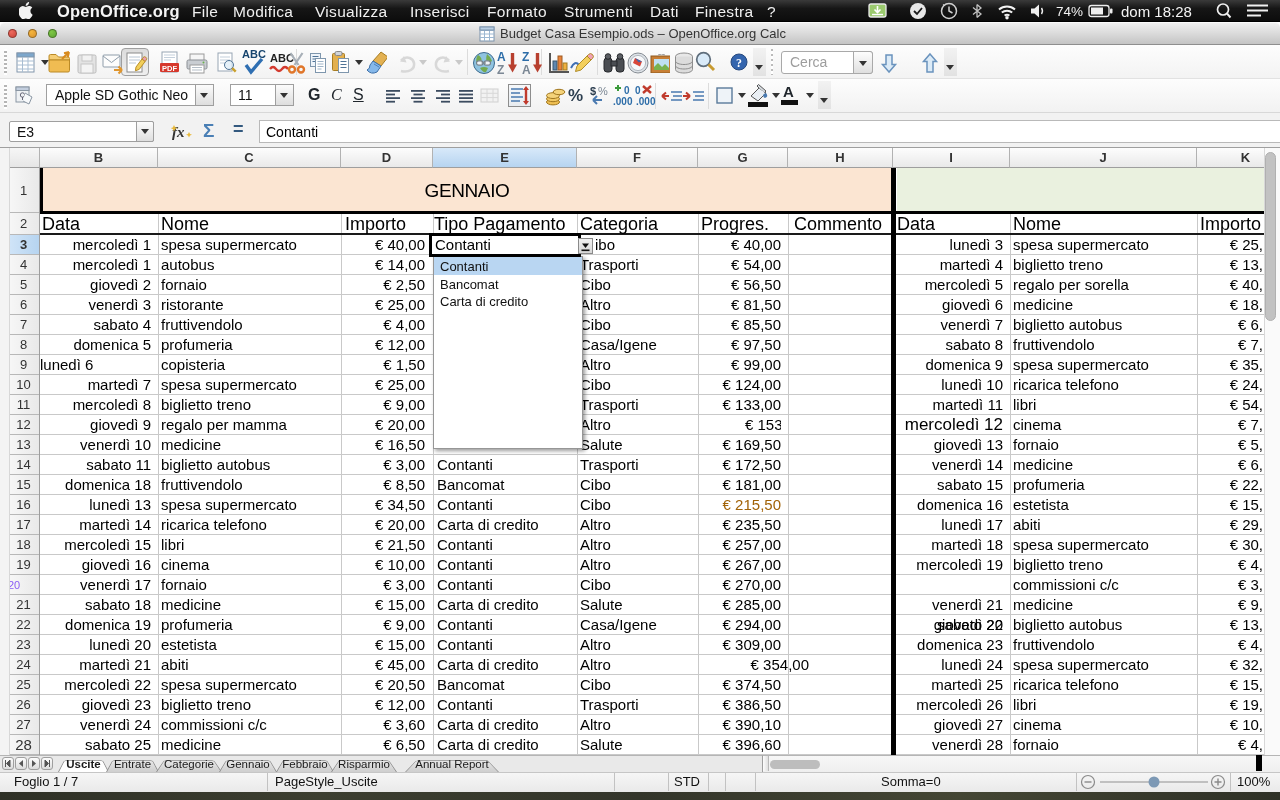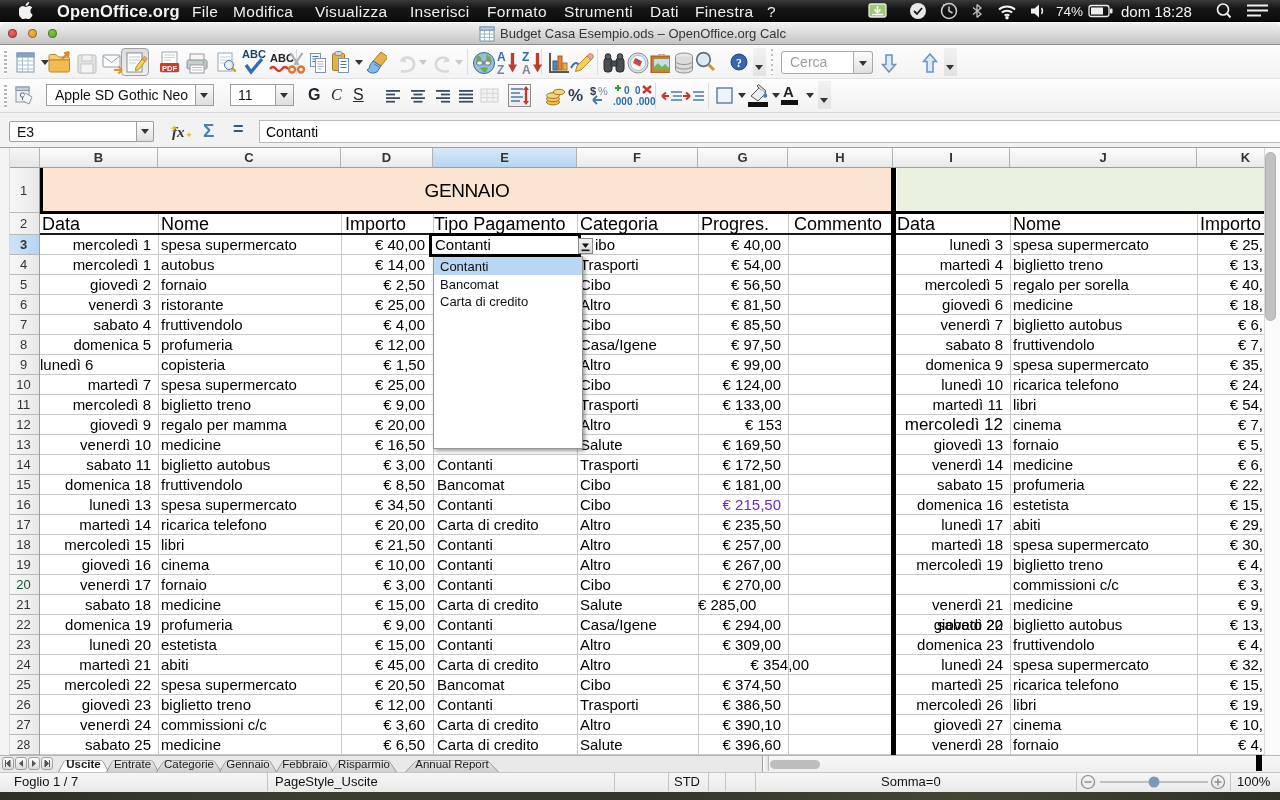--- a/index.html
+++ b/index.html
@@ -370,29 +370,29 @@
 <div style="position:absolute;left:8px;top:375px;width:31px;height:20px;border-bottom:1px solid #b8b8b8;font-size:13px;color:#333;text-align:center;line-height:20px;">10</div>
 <div style="position:absolute;left:8px;top:395px;width:31px;height:20px;border-bottom:1px solid #b8b8b8;font-size:13px;color:#333;text-align:center;line-height:20px;">11</div>
 <div style="position:absolute;left:8px;top:415px;width:31px;height:20px;border-bottom:1px solid #b8b8b8;font-size:13px;color:#333;text-align:center;line-height:20px;">12</div>
 <div style="position:absolute;left:8px;top:435px;width:31px;height:20px;border-bottom:1px solid #b8b8b8;font-size:13px;color:#333;text-align:center;line-height:20px;">13</div>
 <div style="position:absolute;left:8px;top:455px;width:31px;height:20px;border-bottom:1px solid #b8b8b8;font-size:13px;color:#333;text-align:center;line-height:20px;">14</div>
 <div style="position:absolute;left:8px;top:475px;width:31px;height:20px;border-bottom:1px solid #b8b8b8;font-size:13px;color:#333;text-align:center;line-height:20px;">15</div>
 <div style="position:absolute;left:8px;top:495px;width:31px;height:20px;border-bottom:1px solid #b8b8b8;font-size:13px;color:#333;text-align:center;line-height:20px;">16</div>
 <div style="position:absolute;left:8px;top:515px;width:31px;height:20px;border-bottom:1px solid #b8b8b8;font-size:13px;color:#333;text-align:center;line-height:20px;">17</div>
 <div style="position:absolute;left:8px;top:535px;width:31px;height:20px;border-bottom:1px solid #b8b8b8;font-size:13px;color:#333;text-align:center;line-height:20px;">18</div>
 <div style="position:absolute;left:8px;top:555px;width:31px;height:20px;border-bottom:1px solid #b8b8b8;font-size:13px;color:#333;text-align:center;line-height:20px;">19</div>
-<div style="position:absolute;left:8px;top:575px;width:31px;height:20px;border-bottom:1px solid #b8b8b8;font-size:13px;color:#14532d;text-align:center;line-height:20px;">20</div>
+<div style="position:absolute;left:8px;top:575px;width:31px;height:20px;border-bottom:1px solid #b8b8b8;font-size:11px;color:#8b5cf6;line-height:20px;">20</div>
 <div style="position:absolute;left:8px;top:595px;width:31px;height:20px;border-bottom:1px solid #b8b8b8;font-size:13px;color:#333;text-align:center;line-height:20px;">21</div>
 <div style="position:absolute;left:8px;top:615px;width:31px;height:20px;border-bottom:1px solid #b8b8b8;font-size:13px;color:#333;text-align:center;line-height:20px;">22</div>
 <div style="position:absolute;left:8px;top:635px;width:31px;height:20px;border-bottom:1px solid #b8b8b8;font-size:13px;color:#333;text-align:center;line-height:20px;">23</div>
 <div style="position:absolute;left:8px;top:655px;width:31px;height:20px;border-bottom:1px solid #b8b8b8;font-size:13px;color:#333;text-align:center;line-height:20px;">24</div>
 <div style="position:absolute;left:8px;top:675px;width:31px;height:20px;border-bottom:1px solid #b8b8b8;font-size:13px;color:#333;text-align:center;line-height:20px;">25</div>
 <div style="position:absolute;left:8px;top:695px;width:31px;height:20px;border-bottom:1px solid #b8b8b8;font-size:13px;color:#333;text-align:center;line-height:20px;">26</div>
 <div style="position:absolute;left:8px;top:715px;width:31px;height:20px;border-bottom:1px solid #b8b8b8;font-size:13px;color:#333;text-align:center;line-height:20px;">27</div>
-<div style="position:absolute;left:8px;top:735px;width:31px;height:20px;border-bottom:1px solid #b8b8b8;font-size:12px;color:#333;text-align:center;line-height:20px;">28</div>
+<div style="position:absolute;left:8px;top:735px;width:31px;height:20px;border-bottom:1px solid #b8b8b8;font-size:15px;color:#333;text-align:center;line-height:20px;">28</div>
 <div style="position:absolute;left:0;top:148px;width:10px;height:607px;background:#f4f4f4;border-right:1px solid #d8d8d8;z-index:2;"></div>
 <div style="position:absolute;left:40px;top:168px;width:1224px;height:587px;background:#fff;overflow:hidden;"></div>
 <div style="position:absolute;left:43px;top:168px;width:848px;height:43px;background:#fbe5d2;"></div>
 <div style="position:absolute;left:897px;top:168px;width:367px;height:43px;background:#eaf1df;"></div>
 <div style="position:absolute;left:158px;top:213px;width:1px;height:542px;background:#c9c9c9;"></div>
 <div style="position:absolute;left:341px;top:213px;width:1px;height:542px;background:#c9c9c9;"></div>
 <div style="position:absolute;left:433px;top:213px;width:1px;height:542px;background:#c9c9c9;"></div>
 <div style="position:absolute;left:577px;top:213px;width:1px;height:542px;background:#c9c9c9;"></div>
 <div style="position:absolute;left:698px;top:213px;width:1px;height:542px;background:#c9c9c9;"></div>
 <div style="position:absolute;left:788px;top:213px;width:1px;height:542px;background:#c9c9c9;"></div>
@@ -505,21 +505,21 @@
 <div style="position:absolute;font-size:15px;color:#000;line-height:20px;white-space:nowrap;overflow:hidden;left:161px;top:475px;width:179px;">fruttivendolo</div>
 <div style="position:absolute;font-size:15px;color:#000;line-height:20px;white-space:nowrap;overflow:hidden;left:341px;top:475px;width:84px;text-align:right;">€ 8,50</div>
 <div style="position:absolute;font-size:15px;color:#000;line-height:20px;white-space:nowrap;overflow:hidden;left:437px;top:475px;width:139px;">Bancomat</div>
 <div style="position:absolute;font-size:15px;color:#000;line-height:20px;white-space:nowrap;overflow:hidden;left:580px;top:475px;width:117px;">Cibo</div>
 <div style="position:absolute;font-size:15px;color:#000;line-height:20px;white-space:nowrap;overflow:hidden;left:698px;top:475px;width:83px;text-align:right;">€ 181,00</div>
 <div style="position:absolute;font-size:15px;color:#000;line-height:20px;white-space:nowrap;overflow:hidden;left:40px;top:495px;width:111px;text-align:right;">lunedì 13</div>
 <div style="position:absolute;font-size:15px;color:#000;line-height:20px;white-space:nowrap;overflow:hidden;left:161px;top:495px;width:179px;">spesa supermercato</div>
 <div style="position:absolute;font-size:15px;color:#000;line-height:20px;white-space:nowrap;overflow:hidden;left:341px;top:495px;width:84px;text-align:right;">€ 34,50</div>
 <div style="position:absolute;font-size:15px;color:#000;line-height:20px;white-space:nowrap;overflow:hidden;left:437px;top:495px;width:139px;">Contanti</div>
 <div style="position:absolute;font-size:15px;color:#000;line-height:20px;white-space:nowrap;overflow:hidden;left:580px;top:495px;width:117px;">Cibo</div>
-<div style="position:absolute;font-size:15px;color:#6d28d9;line-height:20px;white-space:nowrap;overflow:hidden;left:698px;top:495px;width:83px;text-align:right;">€ 215,50</div>
+<div style="position:absolute;font-size:15px;color:#a16207;line-height:20px;white-space:nowrap;overflow:hidden;left:698px;top:495px;width:83px;text-align:right;">€ 215,50</div>
 <div style="position:absolute;font-size:15px;color:#000;line-height:20px;white-space:nowrap;overflow:hidden;left:40px;top:515px;width:111px;text-align:right;">martedì 14</div>
 <div style="position:absolute;font-size:15px;color:#000;line-height:20px;white-space:nowrap;overflow:hidden;left:161px;top:515px;width:179px;">ricarica telefono</div>
 <div style="position:absolute;font-size:15px;color:#000;line-height:20px;white-space:nowrap;overflow:hidden;left:341px;top:515px;width:84px;text-align:right;">€ 20,00</div>
 <div style="position:absolute;font-size:15px;color:#000;line-height:20px;white-space:nowrap;overflow:hidden;left:437px;top:515px;width:139px;">Carta di credito</div>
 <div style="position:absolute;font-size:15px;color:#000;line-height:20px;white-space:nowrap;overflow:hidden;left:580px;top:515px;width:117px;">Altro</div>
 <div style="position:absolute;font-size:15px;color:#000;line-height:20px;white-space:nowrap;overflow:hidden;left:698px;top:515px;width:83px;text-align:right;">€ 235,50</div>
 <div style="position:absolute;font-size:15px;color:#000;line-height:20px;white-space:nowrap;overflow:hidden;left:40px;top:535px;width:111px;text-align:right;">mercoledì 15</div>
 <div style="position:absolute;font-size:15px;color:#000;line-height:20px;white-space:nowrap;overflow:hidden;left:161px;top:535px;width:179px;">libri</div>
 <div style="position:absolute;font-size:15px;color:#000;line-height:20px;white-space:nowrap;overflow:hidden;left:341px;top:535px;width:84px;text-align:right;">€ 21,50</div>
 <div style="position:absolute;font-size:15px;color:#000;line-height:20px;white-space:nowrap;overflow:hidden;left:437px;top:535px;width:139px;">Contanti</div>
@@ -535,21 +535,21 @@
 <div style="position:absolute;font-size:15px;color:#000;line-height:20px;white-space:nowrap;overflow:hidden;left:161px;top:575px;width:179px;">fornaio</div>
 <div style="position:absolute;font-size:15px;color:#000;line-height:20px;white-space:nowrap;overflow:hidden;left:341px;top:575px;width:84px;text-align:right;">€ 3,00</div>
 <div style="position:absolute;font-size:15px;color:#000;line-height:20px;white-space:nowrap;overflow:hidden;left:437px;top:575px;width:139px;">Contanti</div>
 <div style="position:absolute;font-size:15px;color:#000;line-height:20px;white-space:nowrap;overflow:hidden;left:580px;top:575px;width:117px;">Cibo</div>
 <div style="position:absolute;font-size:15px;color:#000;line-height:20px;white-space:nowrap;overflow:hidden;left:698px;top:575px;width:83px;text-align:right;">€ 270,00</div>
 <div style="position:absolute;font-size:15px;color:#000;line-height:20px;white-space:nowrap;overflow:hidden;left:40px;top:595px;width:111px;text-align:right;">sabato 18</div>
 <div style="position:absolute;font-size:15px;color:#000;line-height:20px;white-space:nowrap;overflow:hidden;left:161px;top:595px;width:179px;">medicine</div>
 <div style="position:absolute;font-size:15px;color:#000;line-height:20px;white-space:nowrap;overflow:hidden;left:341px;top:595px;width:84px;text-align:right;">€ 15,00</div>
 <div style="position:absolute;font-size:15px;color:#000;line-height:20px;white-space:nowrap;overflow:hidden;left:437px;top:595px;width:139px;">Carta di credito</div>
 <div style="position:absolute;font-size:15px;color:#000;line-height:20px;white-space:nowrap;overflow:hidden;left:580px;top:595px;width:117px;">Salute</div>
-<div style="position:absolute;font-size:15px;color:#000;line-height:20px;white-space:nowrap;overflow:hidden;left:698px;top:595px;width:83px;">€ 285,00</div>
+<div style="position:absolute;font-size:15px;color:#000;line-height:20px;white-space:nowrap;overflow:hidden;left:698px;top:595px;width:83px;text-align:right;">€ 285,00</div>
 <div style="position:absolute;font-size:15px;color:#000;line-height:20px;white-space:nowrap;overflow:hidden;left:40px;top:615px;width:111px;text-align:right;">domenica 19</div>
 <div style="position:absolute;font-size:15px;color:#000;line-height:20px;white-space:nowrap;overflow:hidden;left:161px;top:615px;width:179px;">profumeria</div>
 <div style="position:absolute;font-size:15px;color:#000;line-height:20px;white-space:nowrap;overflow:hidden;left:341px;top:615px;width:84px;text-align:right;">€ 9,00</div>
 <div style="position:absolute;font-size:15px;color:#000;line-height:20px;white-space:nowrap;overflow:hidden;left:437px;top:615px;width:139px;">Contanti</div>
 <div style="position:absolute;font-size:15px;color:#000;line-height:20px;white-space:nowrap;overflow:hidden;left:580px;top:615px;width:117px;">Casa/Igene</div>
 <div style="position:absolute;font-size:15px;color:#000;line-height:20px;white-space:nowrap;overflow:hidden;left:698px;top:615px;width:83px;text-align:right;">€ 294,00</div>
 <div style="position:absolute;font-size:15px;color:#000;line-height:20px;white-space:nowrap;overflow:hidden;left:40px;top:635px;width:111px;text-align:right;">lunedì 20</div>
 <div style="position:absolute;font-size:15px;color:#000;line-height:20px;white-space:nowrap;overflow:hidden;left:161px;top:635px;width:179px;">estetista</div>
 <div style="position:absolute;font-size:15px;color:#000;line-height:20px;white-space:nowrap;overflow:hidden;left:341px;top:635px;width:84px;text-align:right;">€ 15,00</div>
 <div style="position:absolute;font-size:15px;color:#000;line-height:20px;white-space:nowrap;overflow:hidden;left:437px;top:635px;width:139px;">Contanti</div>

